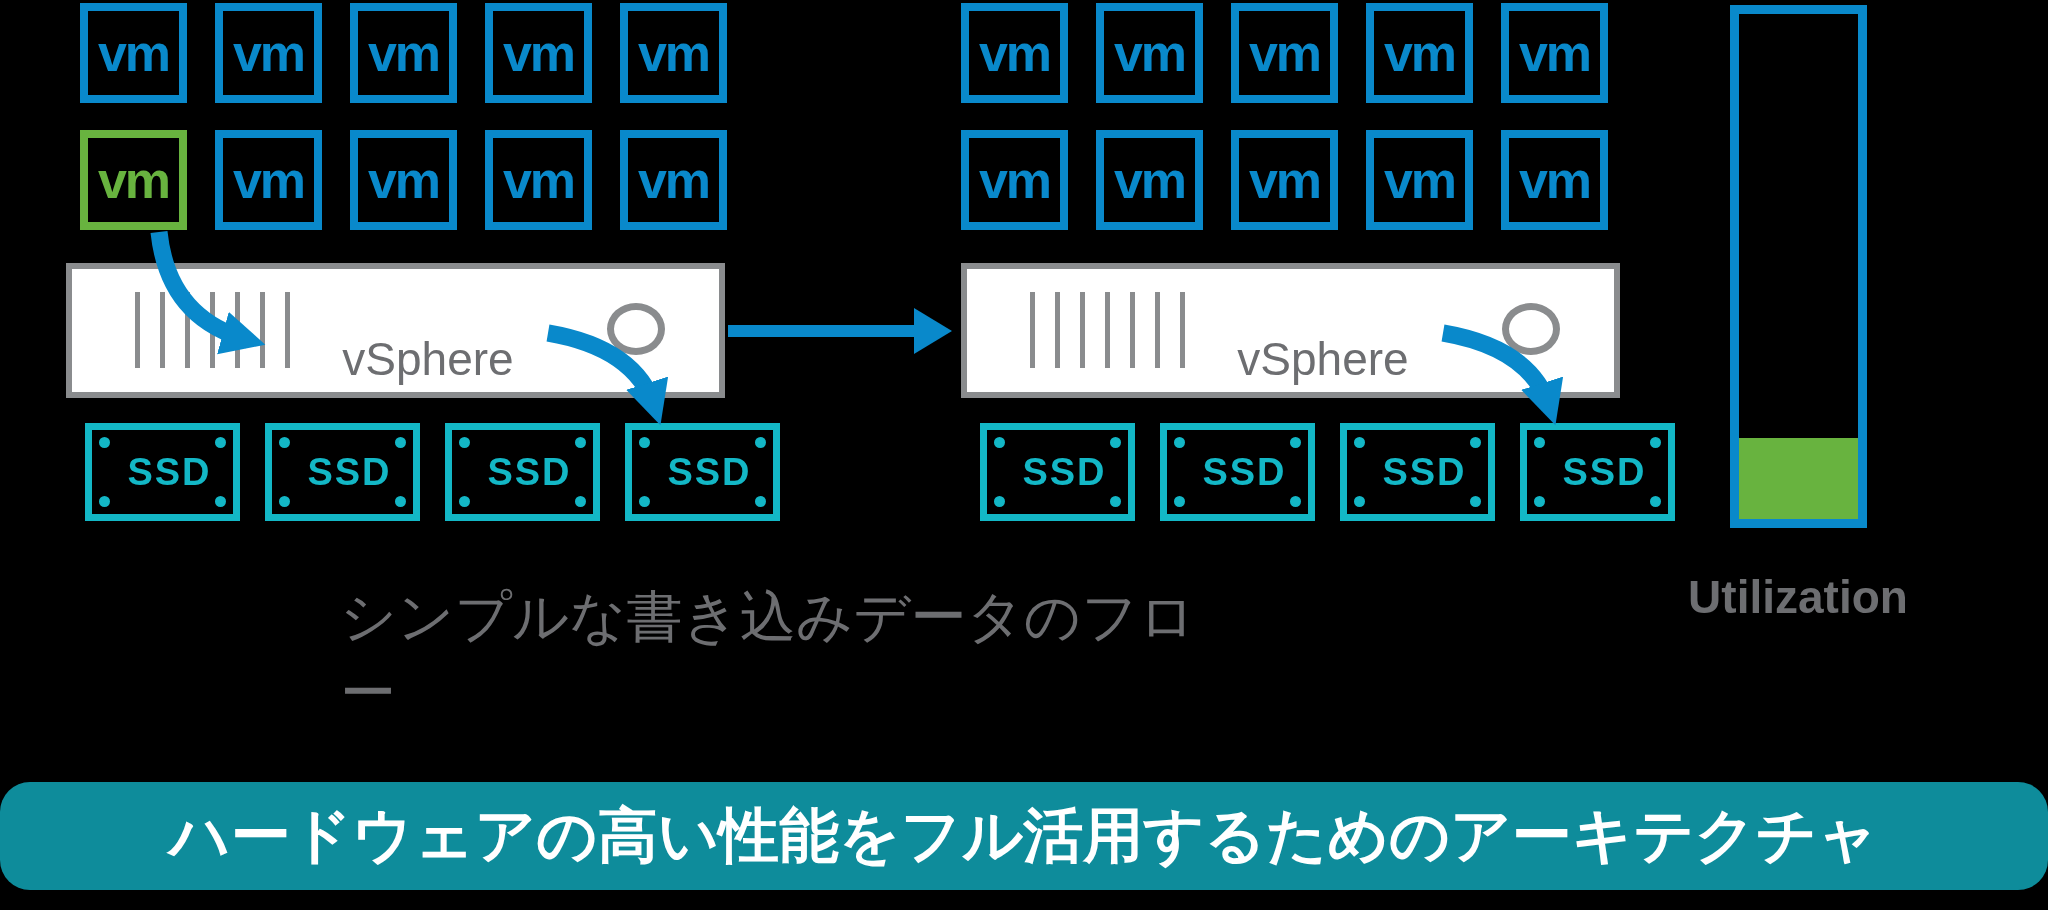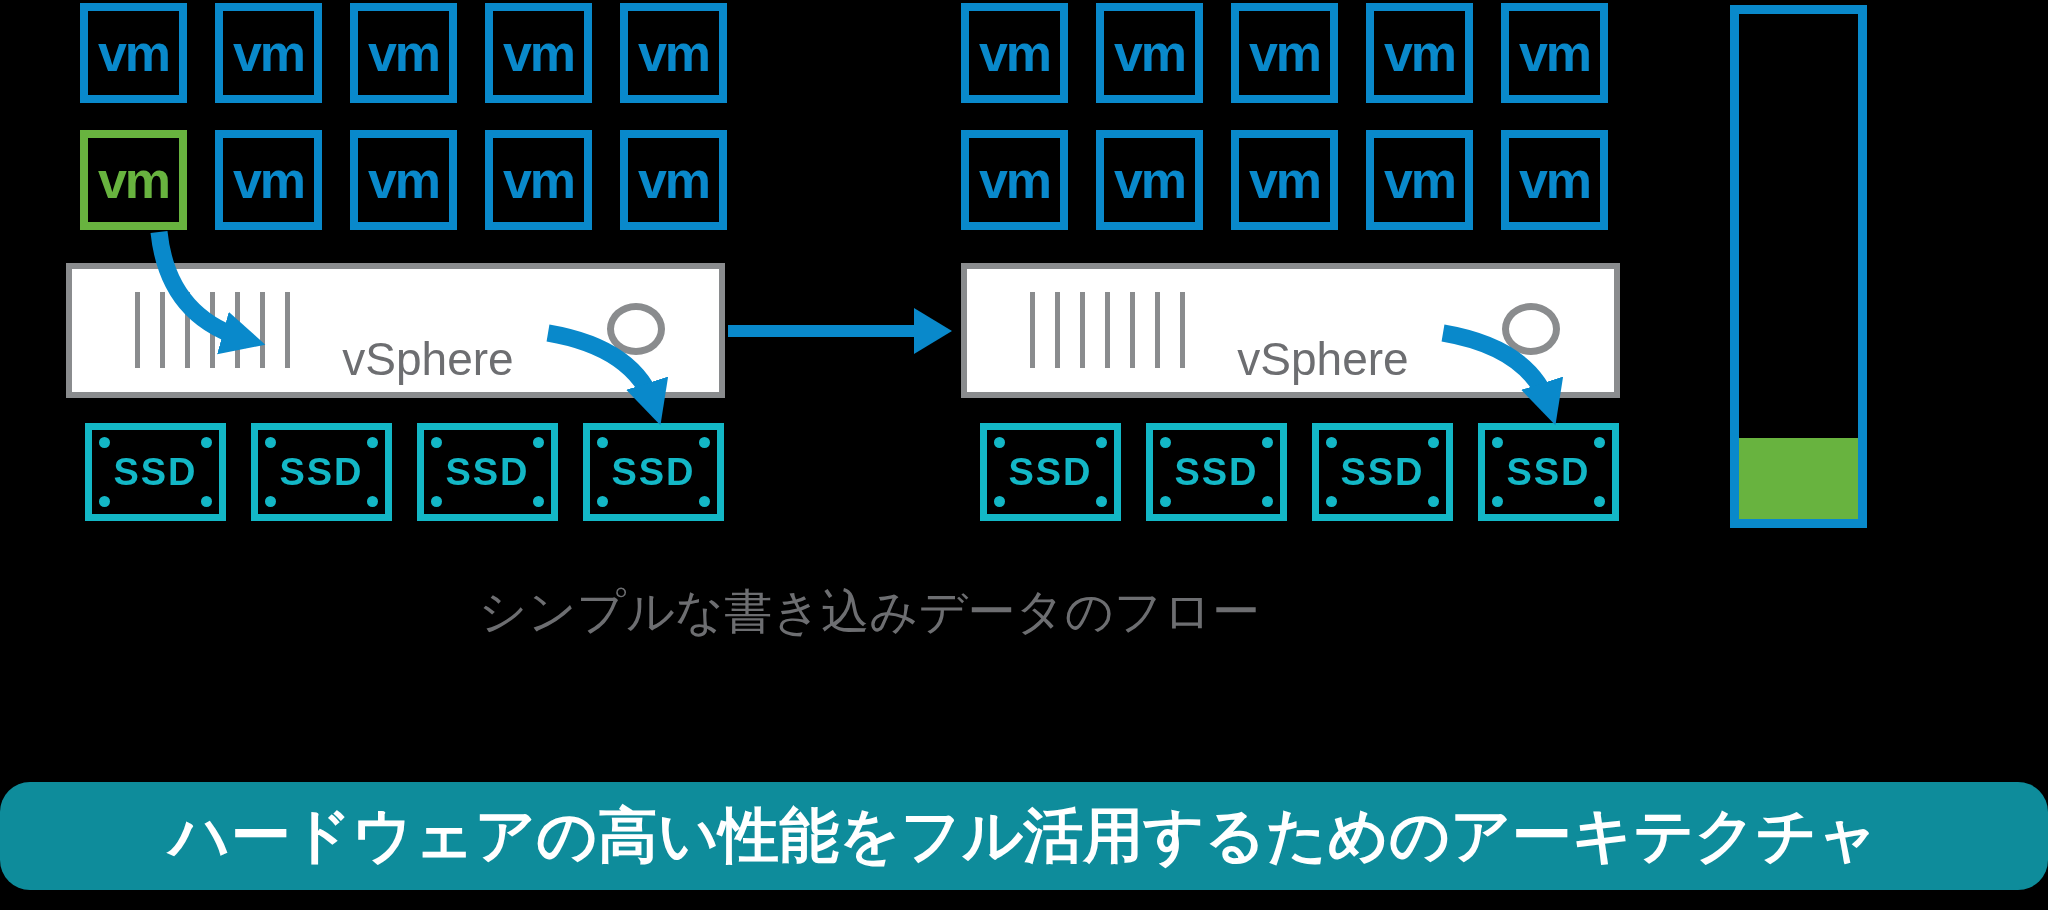--- a/index.html
+++ b/index.html
@@ -35,37 +35,37 @@
     text-align:center;line-height:120px;font-size:46px;color:var(--gray-text);margin-top:30px;
   }
   .vsphere-circle{
     position:absolute;left:535px;top:34px;width:44px;height:38px;
     border:7px solid var(--gray-border);border-radius:50%;
   }
   
   .ssd-row{position:absolute;top:423px;left:19px;display:flex;gap:25px;}
   .ssd-box{
     position:relative;width:127px;height:84px;border:7px solid var(--cyan);
-    display:flex;align-items:center;justify-content:center;flex:none;
+    display:flex;align-items:center;justify-content:center;flex:none;padding-left:14px;
   }
   .ssd-label{font-size:38px;font-weight:bold;color:var(--cyan);letter-spacing:2px;line-height:1;}
   .dot{position:absolute;width:11px;height:11px;border-radius:50%;background:var(--cyan);}
   .dot.tl{left:7px;top:7px;}.dot.tr{right:7px;top:7px;}
   .dot.bl{left:7px;bottom:7px;}.dot.br{right:7px;bottom:7px;}
   
   .gauge{position:absolute;left:1730px;top:5px;width:119px;height:505px;border:9px solid var(--blue);}
   .gauge-fill{position:absolute;left:0;bottom:0;width:100%;height:16%;background:var(--green);}
   .gauge-label{
     position:absolute;left:1648px;top:566px;width:300px;text-align:center;
     font-size:46px;font-weight:bold;color:var(--gray-text);line-height:62px;
   }
   
   .caption{
-    position:absolute;left:360px;top:580px;width:900px;text-align:right;
-    font-size:48px;color:var(--gray-text);
+    position:absolute;left:340px;top:580px;width:900px;text-align:left;
+    font-size:56px;color:var(--gray-text);
   }
   .banner{
     position:absolute;left:0;top:782px;width:2048px;height:108px;
     background:var(--teal);display:flex;align-items:center;justify-content:center;border-radius:30px;
   }
   .banner-text{color:#ffffff;font-weight:bold;font-size:60px;line-height:1;}
   
   svg.arrows{position:absolute;left:0;top:0;pointer-events:none;}
   .arrow{fill:none;stroke:var(--blue);stroke-width:17;}
   .arrow.straight{stroke-width:12;}
@@ -233,20 +233,21 @@
           <i class="dot br"></i>
           <span class="ssd-label">SSD</span>
         </div>
     </div>
   </div>
 
   <div class="gauge">
     <div class="gauge-fill" id="gauge-fill" style="height: 16%;"></div>
   </div>
   <div class="gauge-label">
+    <div>Utilization</div>
   </div>
 
   <div class="caption">シンプルな書き込みデータのフロー</div>
 
   <div class="banner">
     <span class="banner-text">ハードウェアの高い性能をフル活用するためのアーキテクチャ</span>
   </div>
 
   <svg class="arrows" width="2048" height="910" viewBox="0 0 2048 910">
     <defs>

